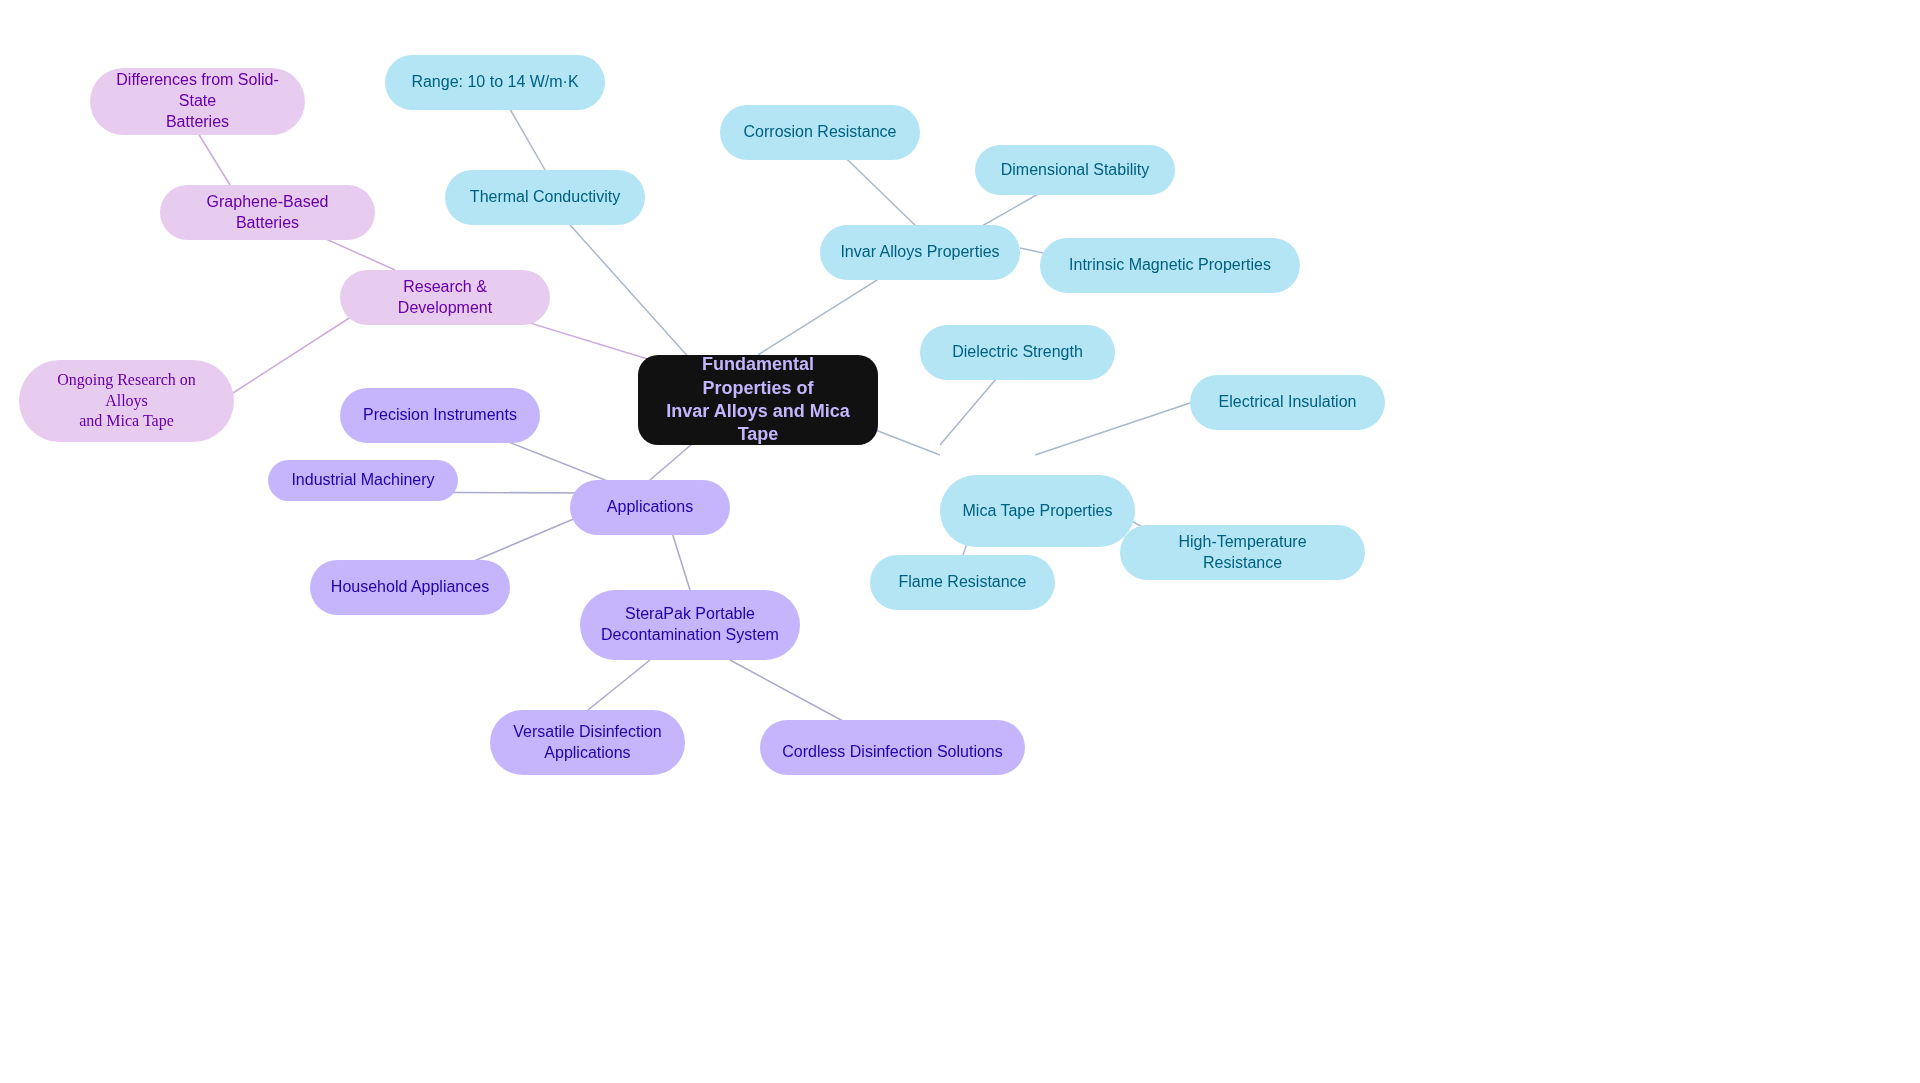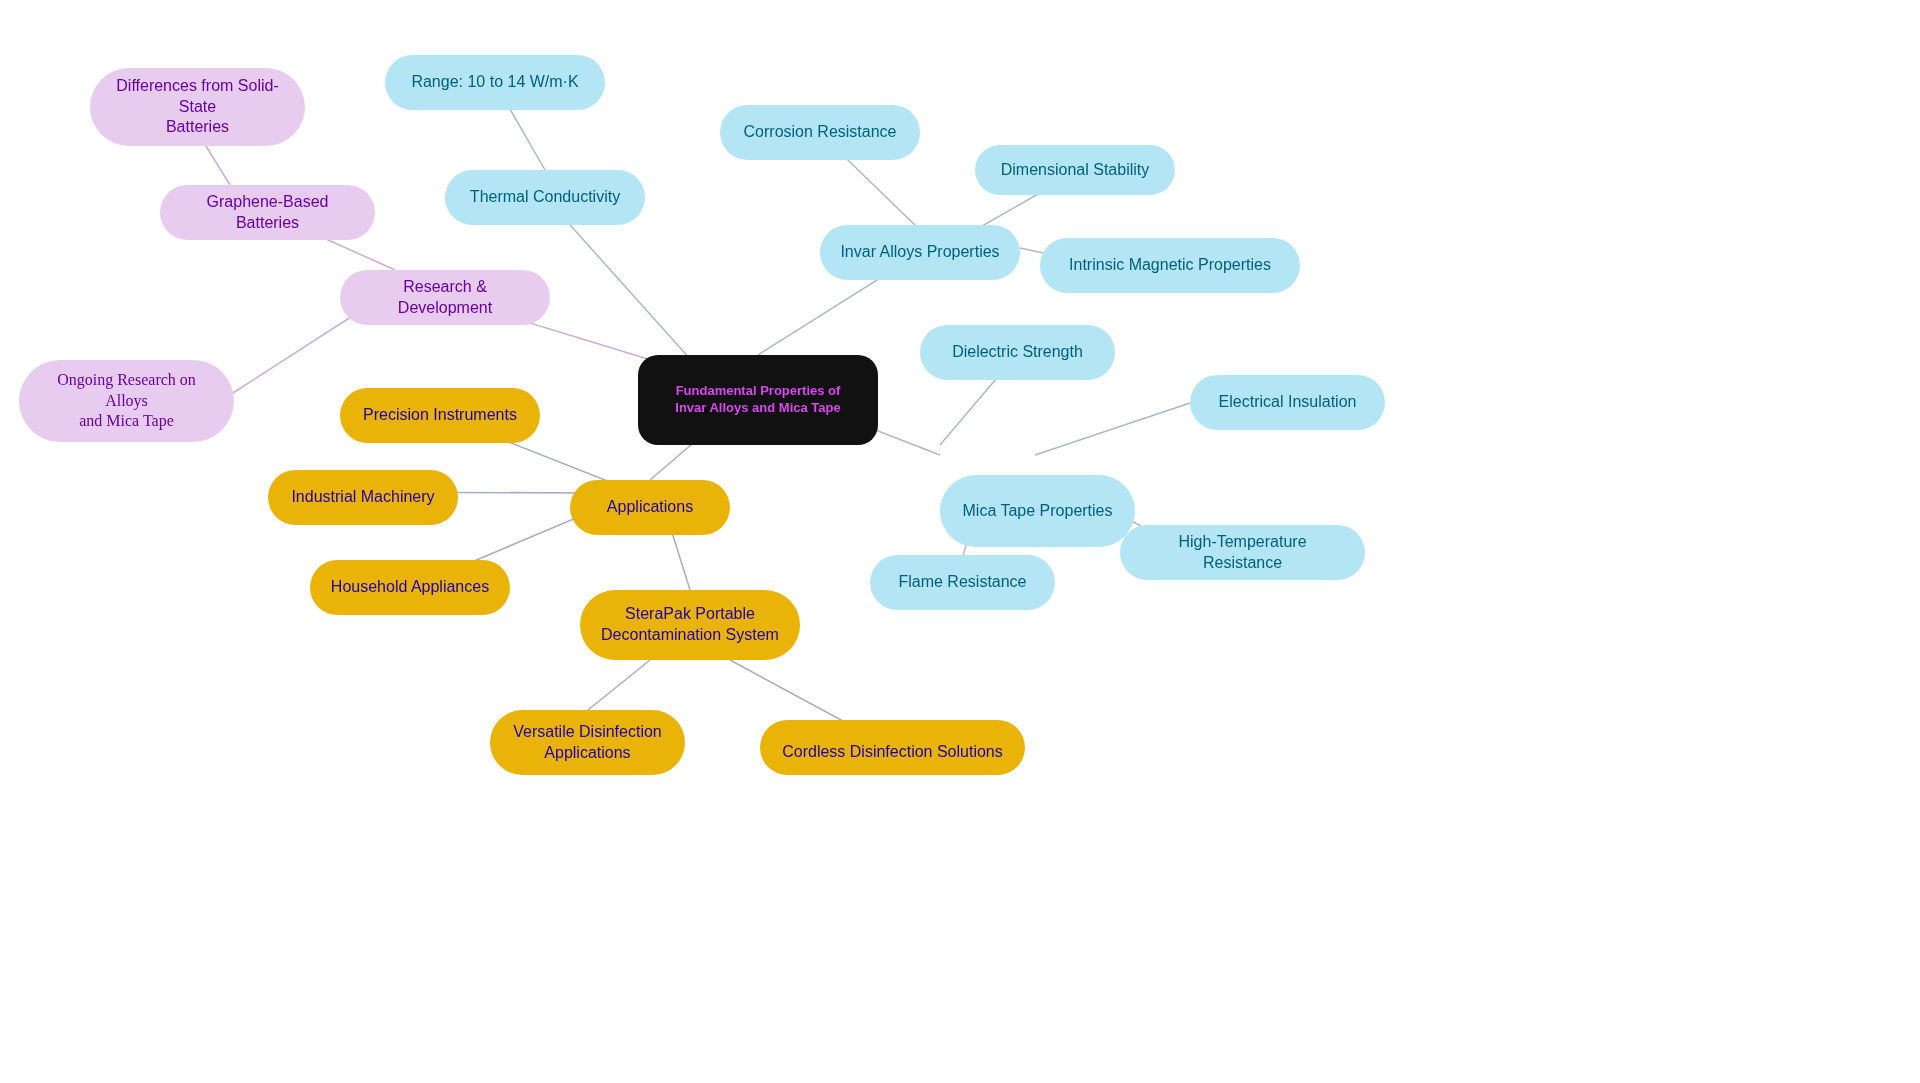--- a/index.html
+++ b/index.html
@@ -27,39 +27,39 @@
       justify-content: center;
       text-align: center;
       font-size: 16px;
       font-weight: 500;
       z-index: 1;
       padding: 12px 20px;
       line-height: 1.3;
     }
     .node-center {
       background: #111111;
-      color: #d946ef;
-      font-size: 13px;
+      color: #c4b5fd;
+      font-size: 18px;
       font-weight: 700;
       border-radius: 20px;
       width: 240px;
       height: 90px;
     }
     .node-blue {
       background: #b3e5f5;
       color: #006080;
       border: none;
       justify-content: center;
     }
     .node-purple {
       background: #e8ccf0;
       color: #6600aa;
     }
     .node-lavender {
-      background: #eab308;
+      background: #c4b5fd;
       color: #2200aa;
     }
   </style>
 </head>
 <body>
 
 <svg id="connections" xmlns="http://www.w3.org/2000/svg">
 
   <line x1="700" y1="370" x2="545" y2="197" stroke="#aab8cc" stroke-width="1.5"></line>
 
@@ -156,39 +156,39 @@
 </div>
 
 <div class="node node-purple" style="left:340px; top:270px; width:210px; height:55px;">
   <span>Research &amp; Development</span>
 </div>
 
 <div class="node node-purple" style="left:160px; top:185px; width:215px; height:55px;">
   <span>Graphene-Based Batteries</span>
 </div>
 
-<div class="node node-purple" style="left:90px; top:68px; width:215px; height:78px;">
+<div class="node node-purple" style="left:90px; top:68px; width:215px; height:67px;">
   <span style="white-space:pre-line;">Differences from Solid-State
 Batteries</span>
 </div>
 
 <div class="node node-purple" style="left:19px; top:360px; width:215px; height:82px;font-family:Liberation Serif, serif;">
   <span style="white-space:pre-line;">Ongoing Research on Alloys
 and Mica Tape</span>
 </div>
 
 <div class="node node-lavender" style="left:570px; top:480px; width:160px; height:55px;">
   <span>Applications</span>
 </div>
 
 <div class="node node-lavender" style="left:340px; top:388px; width:200px; height:55px;">
   <span>Precision Instruments</span>
 </div>
 
-<div class="node node-lavender" style="left:268px; top:470px; width:190px; height:55px;">
+<div class="node node-lavender" style="left:268px; top:460px; width:190px; height:41px;">
   <span>Industrial Machinery</span>
 </div>
 
 <div class="node node-lavender" style="left:310px; top:560px; width:200px; height:55px;">
   <span>Household Appliances</span>
 </div>
 
 <div class="node node-lavender" style="left:580px; top:590px; width:220px; height:70px;">
   <span style="white-space:pre-line;">SteraPak Portable
 Decontamination System</span>

